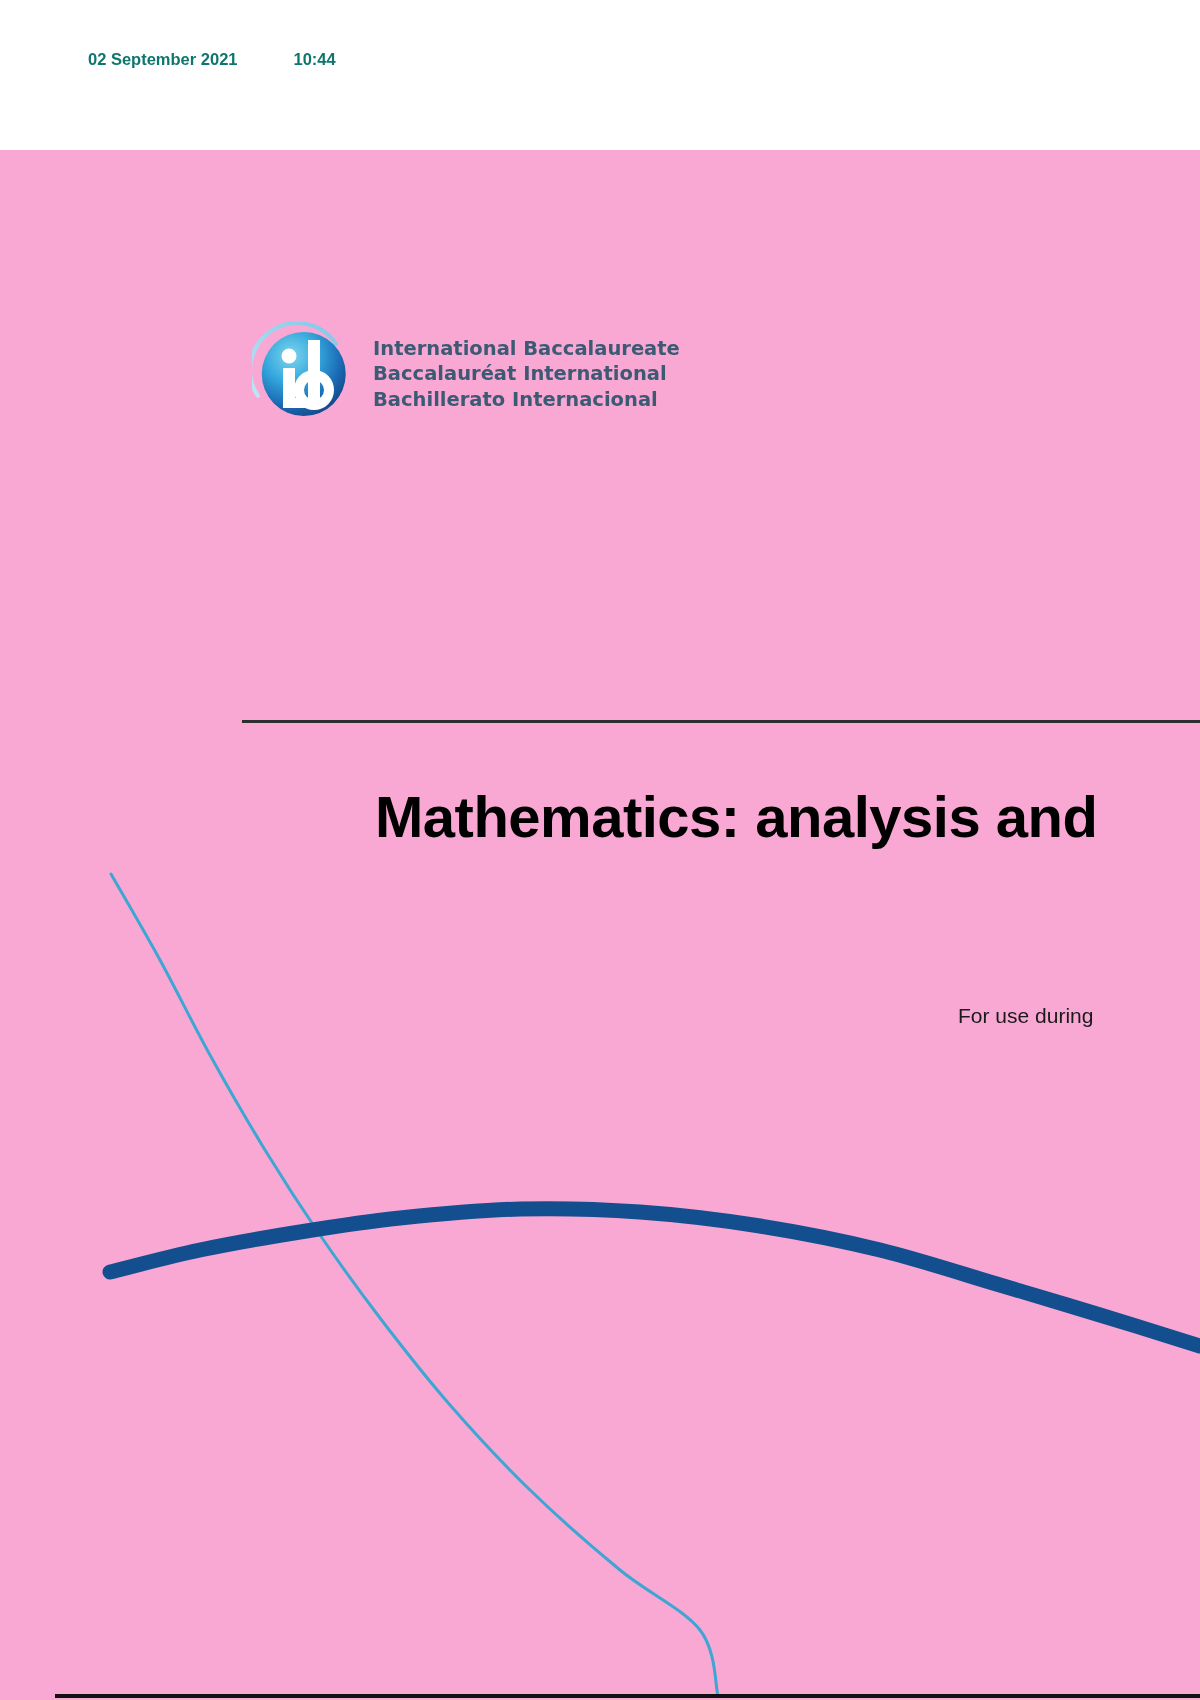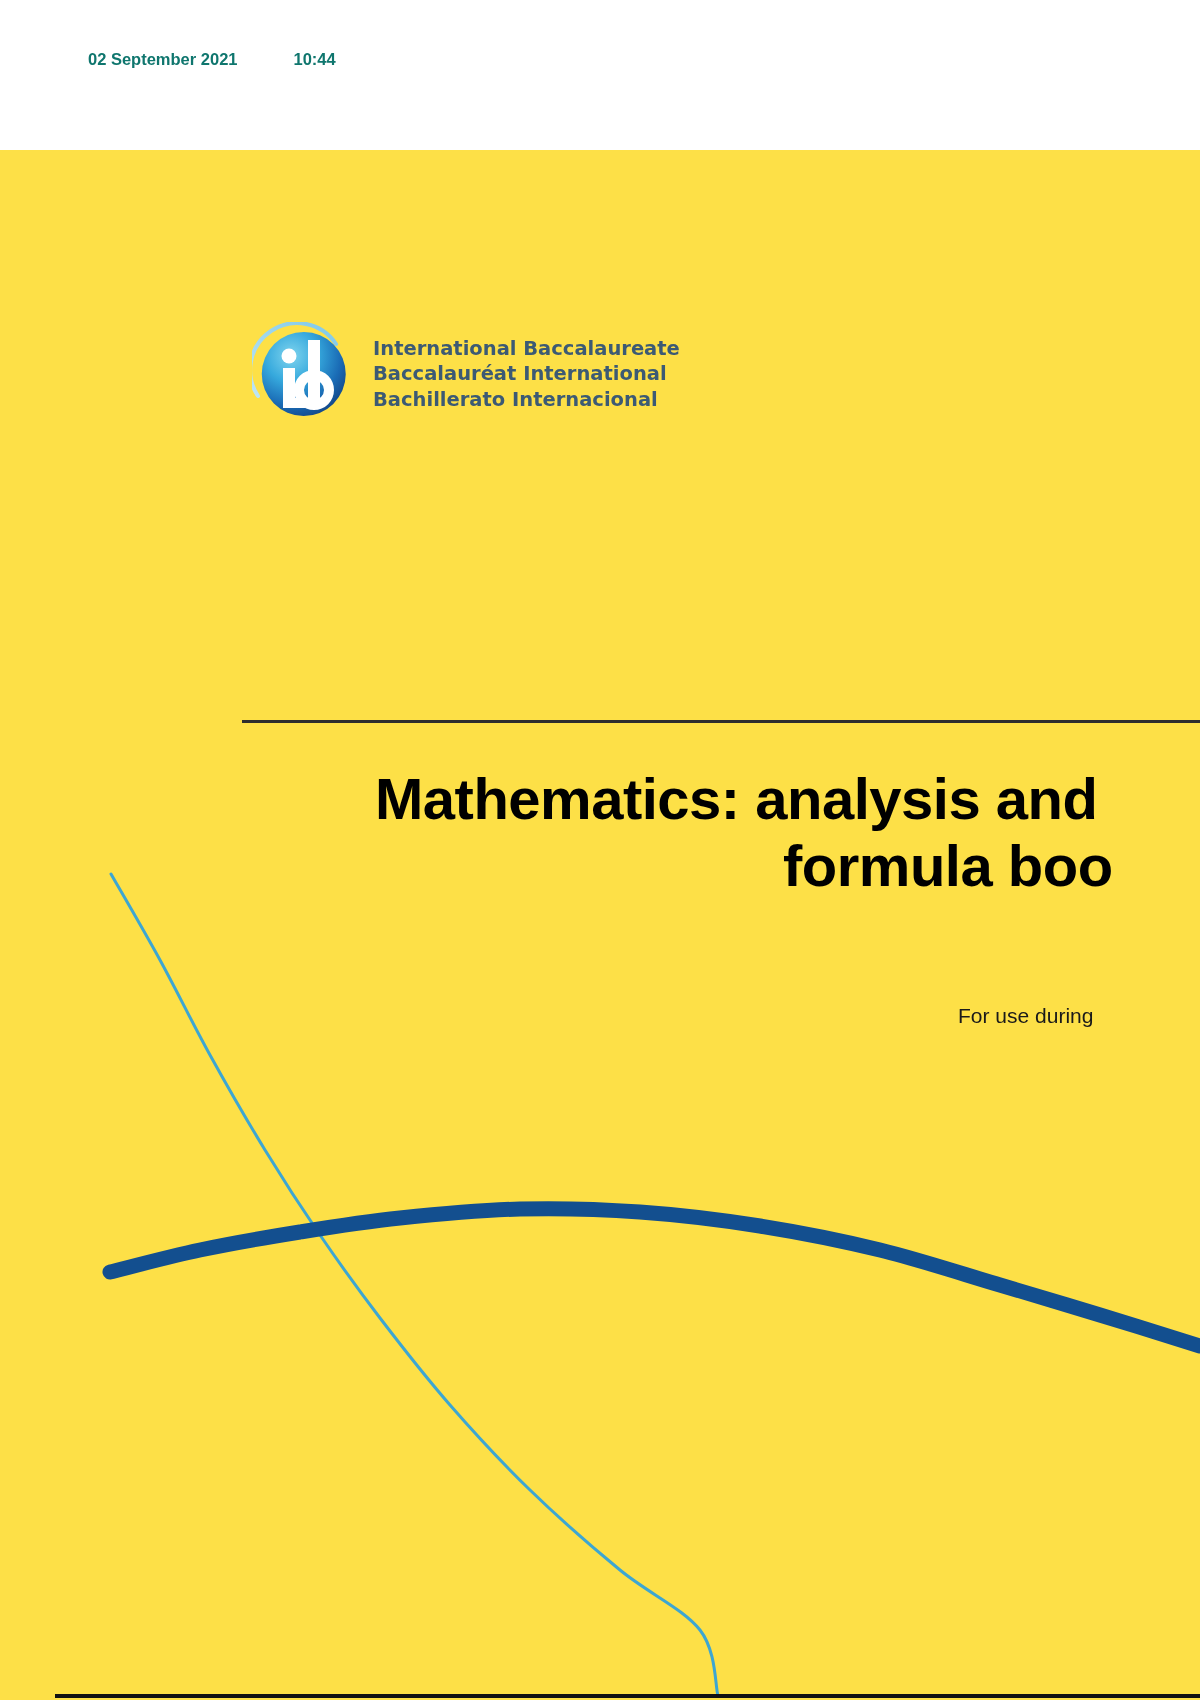--- a/index.html
+++ b/index.html
@@ -46,21 +46,21 @@
   .note-meta .meta-time { display: inline-block; margin-left: 56px; }
 
   
   .printout {
     position: absolute;
     left: 0;
     top: 150px;
     width: 1200px;
     height: 1550px;
     overflow: hidden;
-    background: #fde047;
+    background: #f9a8d4;
   }
 
   
   .ib-logo {
     position: absolute;
     left: 252px;
     top: 172px;
     display: flex;
     align-items: center;
   }
@@ -88,21 +88,21 @@
     top: 570px;
     width: 958px;
     height: 3px;
     background: #2e2e2e;
   }
 
   
   .booklet-title {
     position: absolute;
     left: 0;
-    top: 616px;
+    top: 634px;
     width: 1200px;
     text-align: right;
     padding-right: 0px;
     font-family: "Liberation Sans Narrow", "Liberation Sans", "DejaVu Sans", sans-serif;
     font-weight: 700;
     font-size: 58px;
     line-height: 1.15;
     letter-spacing: -0.5px;
     color: #000000;
     white-space: nowrap;
@@ -196,21 +196,20 @@
       <span class="ln">International Baccalaureate</span>
       <span class="ln">Baccalauréat International</span>
       <span class="ln">Bachillerato Internacional</span>
     </div>
   </div>
 
   <div class="head-rule"></div>
 
   <div class="booklet-title">
     <span class="t-line1">Mathematics: analysis and</span>
-    <span class="t-line2">formula boo</span>
   </div>
 
   <div class="booklet-subtitle">For use during</div>
 
 </div>
 
 <svg class="curves" viewBox="0 0 1200 1700" preserveAspectRatio="none">
   <g id="curve-layer">
       <path d="M 111 874 C 119.16666666666667 888.3333333333334, 143.5 929.8333333333334, 160 960 C 176.5 990.1666666666666, 192.5 1023.3333333333334, 210 1055 C 227.5 1086.6666666666667, 246.66666666666666 1120, 265 1150 C 283.3333333333333 1180, 300.8333333333333 1207, 320 1235 C 339.1666666666667 1263, 358.3333333333333 1289.6666666666667, 380 1318 C 401.6666666666667 1346.3333333333333, 425 1376.3333333333333, 450 1405 C 475 1433.6666666666667, 501.6666666666667 1462.5, 530 1490 C 558.3333333333334 1517.5, 591.6666666666666 1546.6666666666667, 620 1570 C 648.3333333333334 1593.3333333333333, 683.6666666666666 1609, 700 1630 C 716.3333333333334 1651, 715 1685, 718 1696" fill="none" stroke="#3da6d2" stroke-width="3" stroke-linecap="round" stroke-linejoin="round"></path>
       <path d="M 110 1272 C 125 1268.3333333333333, 168.33333333333334 1256.6666666666667, 200 1250 C 231.66666666666666 1243.3333333333333, 266.6666666666667 1237.3333333333333, 300 1232 C 333.3333333333333 1226.6666666666667, 363.3333333333333 1221.8333333333333, 400 1218 C 436.6666666666667 1214.1666666666667, 480 1210, 520 1209 C 560 1208, 600 1209.1666666666667, 640 1212 C 680 1214.8333333333333, 720 1219.6666666666667, 760 1226 C 800 1232.3333333333333, 840 1240.1666666666667, 880 1250 C 920 1259.8333333333333, 963.3333333333334 1274.1666666666667, 1000 1285 C 1036.6666666666667 1295.8333333333333, 1066.6666666666667 1304.8333333333333, 1100 1315 C 1133.3333333333333 1325.1666666666667, 1183.3333333333333 1340.8333333333333, 1200 1346" fill="none" stroke="#134f8f" stroke-width="15" stroke-linecap="round" stroke-linejoin="round"></path>

